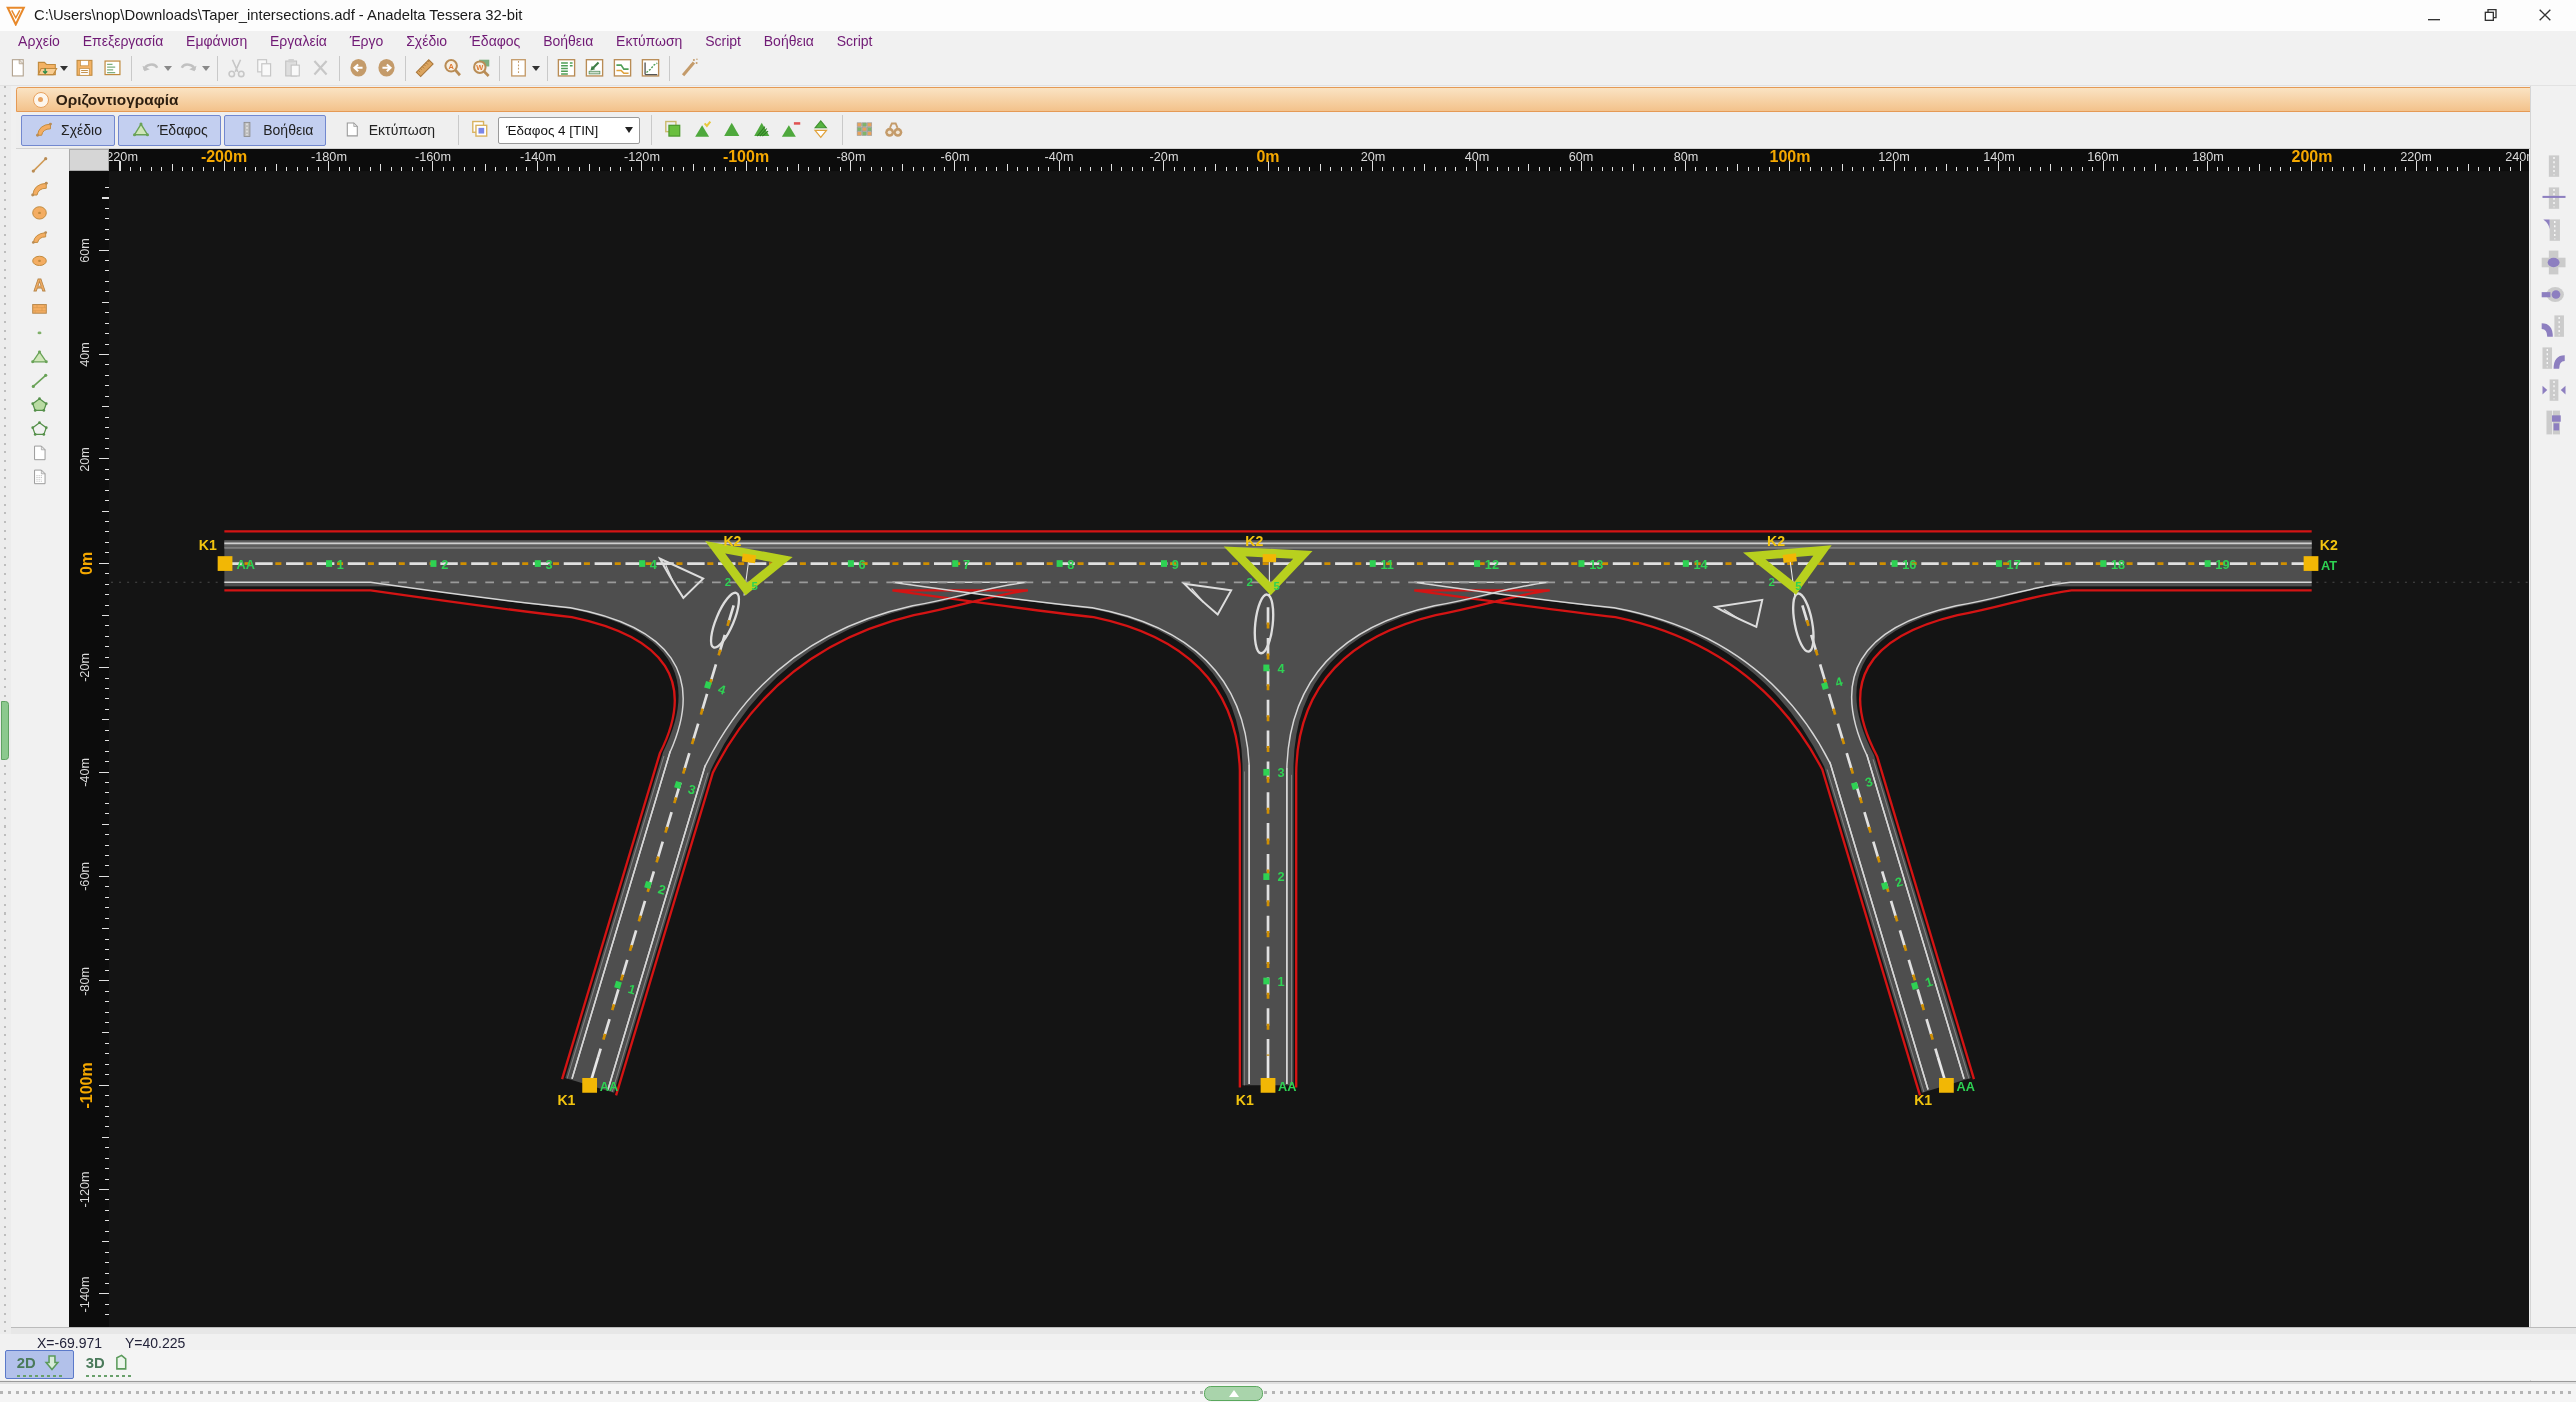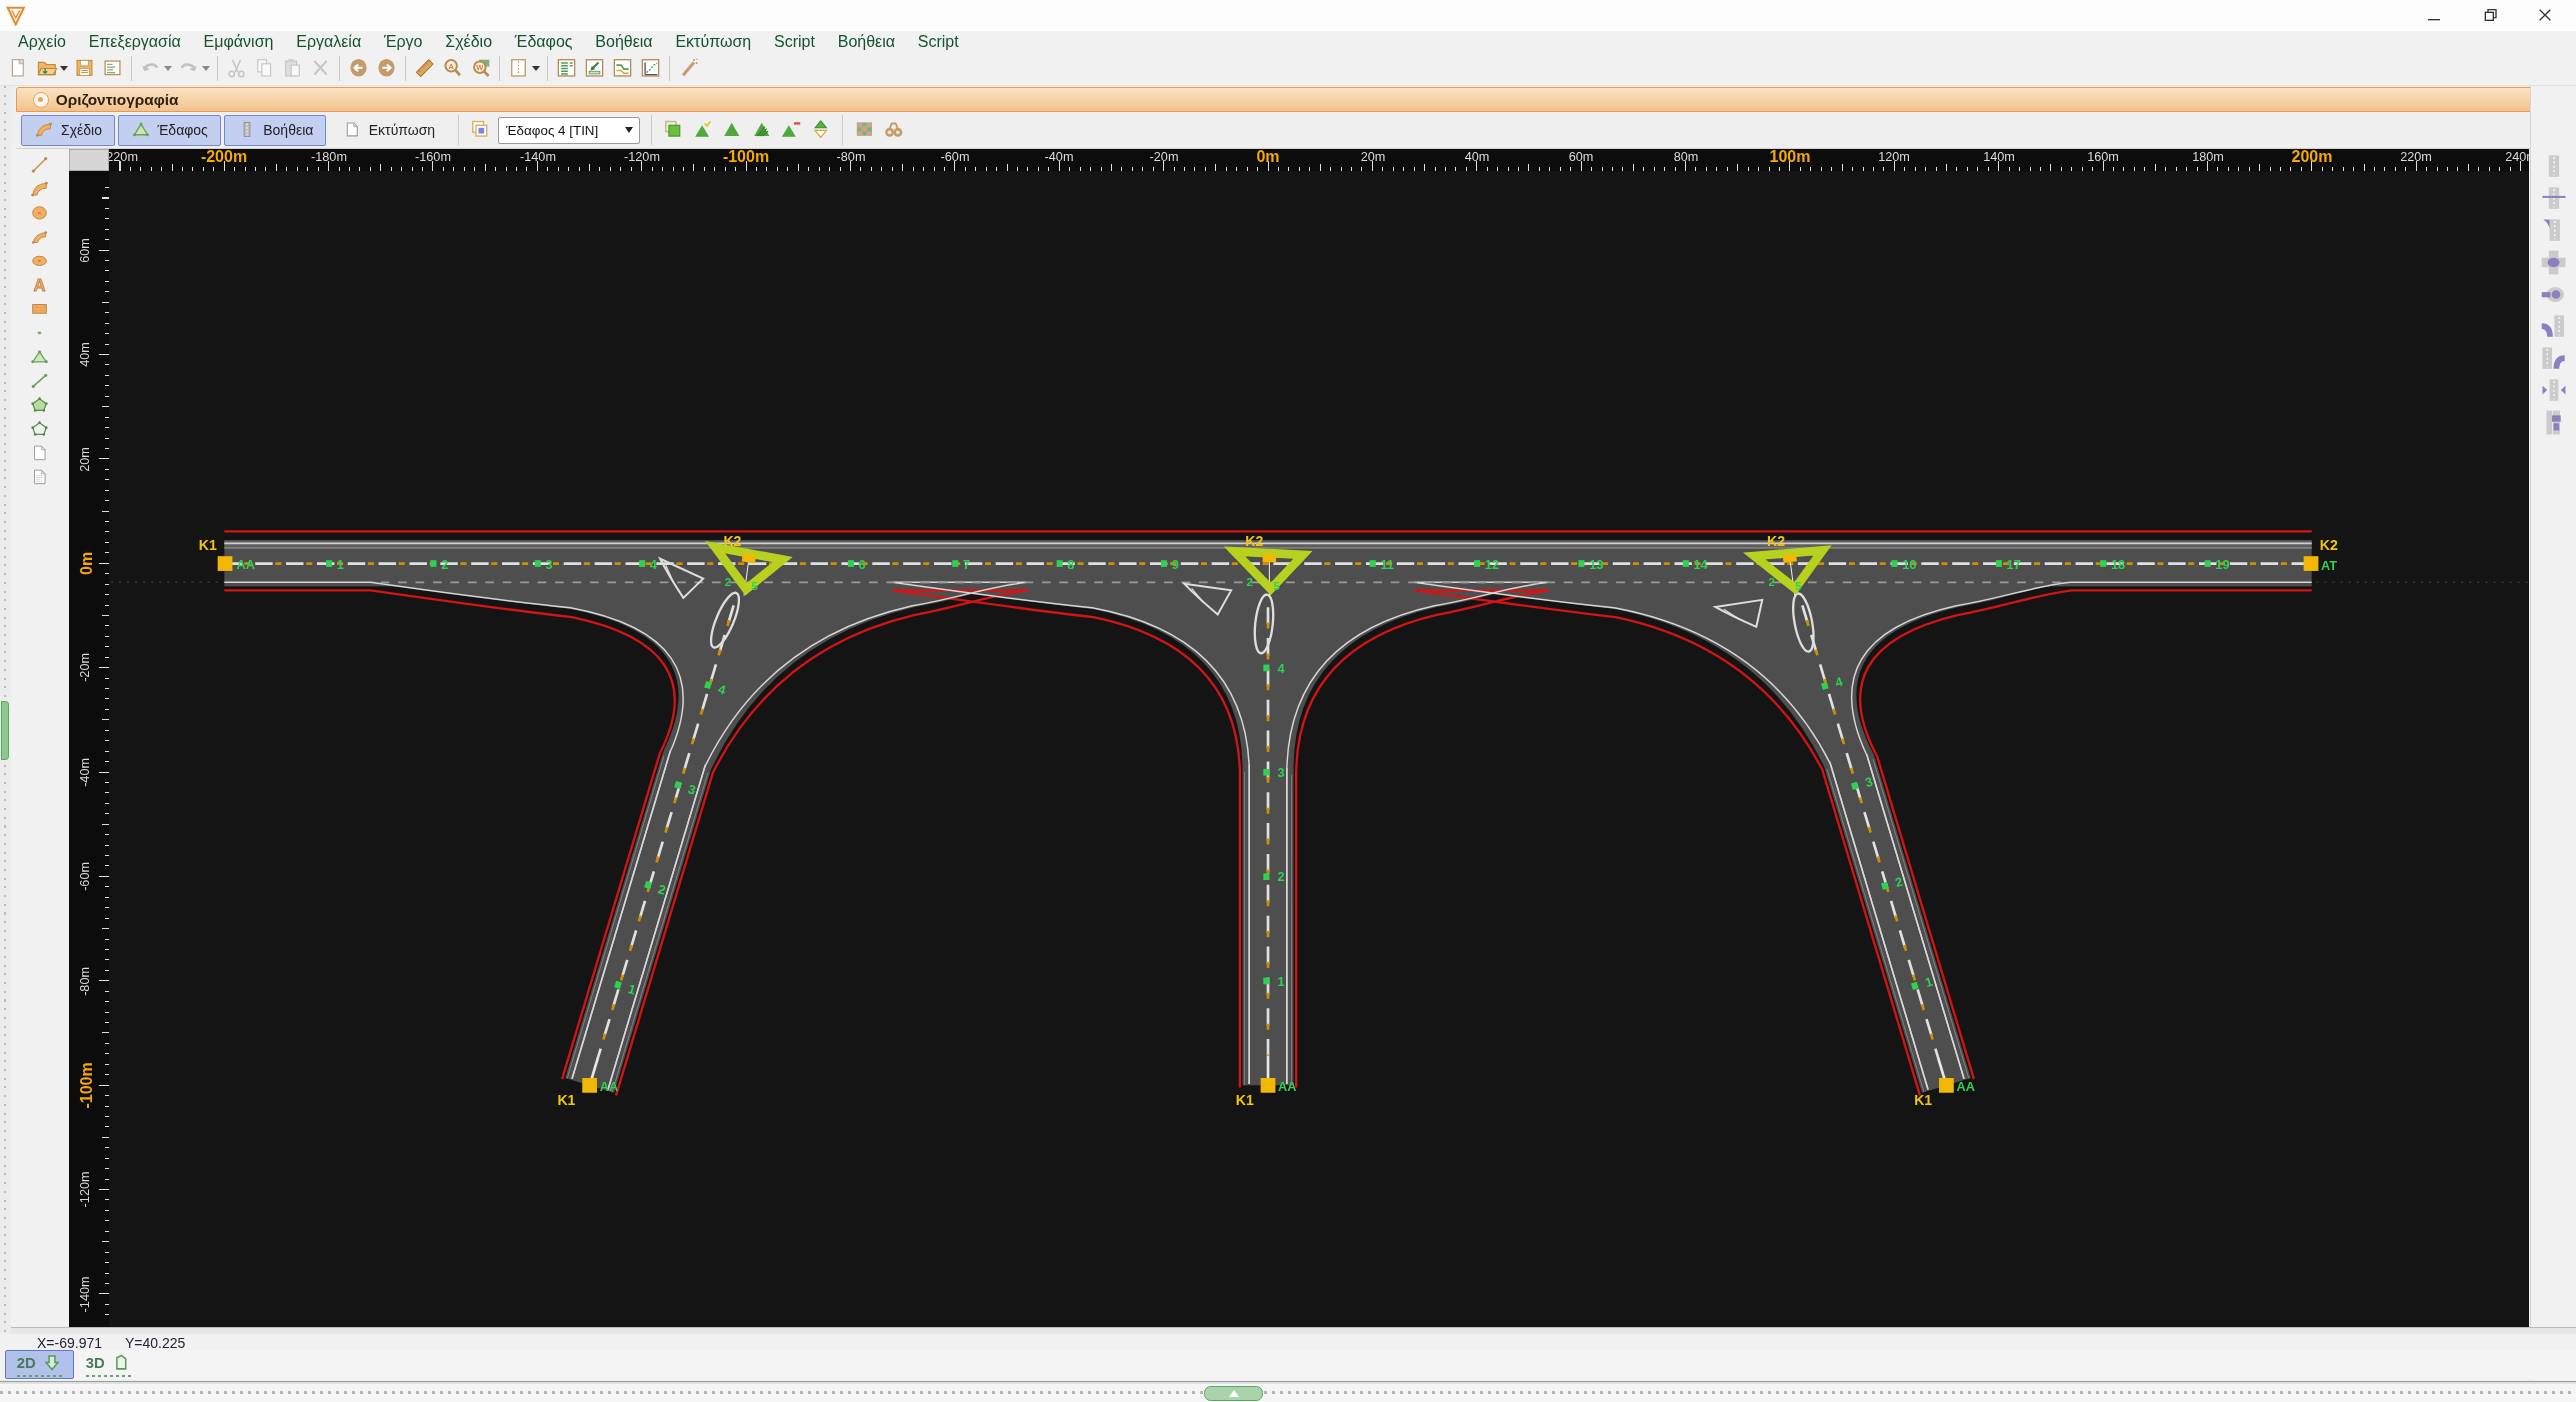--- a/index.html
+++ b/index.html
@@ -6,21 +6,21 @@
   html,body { width:2576px; height:1402px; overflow:hidden; background:#f0f0f0;
     font-family:"Liberation Sans", sans-serif; }
   .abs { position:absolute; }
   
   #titlebar { left:0; top:0; width:2576px; height:31px; background:#fdfdfd; }
   #app-logo { left:5.4px; top:4.7px; width:21.5px; height:21.5px; }
   #title-text { left:34px; top:0; height:31px; line-height:31px; font-size:14.8px; color:#1a1a1a; }
   .winbtn { top:0; width:47px; height:29.5px; display:flex; align-items:center; justify-content:center; color:#222; cursor:default; }
   
   #menubar { left:0; top:31px; width:2576px; height:21px; background:#f1f1f1; display:flex; align-items:center; padding-left:6.7px; }
-  .menu-item { font-size:16px; color:#14532d; padding:0 11.4px; height:21px; line-height:21px; }
+  .menu-item { font-size:14px; color:#701a75; padding:0 11.4px; height:21px; line-height:21px; }
   
   #toolbar { left:0; top:52px; width:2576px; height:34px; background:#f1f1f1; display:flex; align-items:center; padding-left:4px; border-bottom:0.7px solid #e2e2e2; }
   .tb-btn { width:28px; height:28px; display:flex; align-items:center; justify-content:center; border-radius:2px; position:relative; }
   .tb-btn svg { width:23px; height:23px; }
   .tb-btn.caret { width:38px; }
   .tb-btn .crt { width:0; height:0; border-left:4px solid transparent; border-right:4px solid transparent; border-top:5.4px solid #333; margin-left:2px; }
   .tb-sep { width:0.7px; height:25.5px; background:#c9c9c9; margin:0 4.7px; }
   
   #panel-header { left:16px; top:87px; width:2557px; height:25px; background:linear-gradient(#fae3c3,#f3c28b); border:1.3px solid #e59a55; border-radius:2.7px 2.7px 0 0; display:flex; align-items:center; }
   #panel-dot { width:16px; height:16px; border-radius:50%; background:#fdf6ec; border:1.3px solid #e8a25f; margin:0 6.7px 0 16px; position:relative; }
@@ -79,20 +79,21 @@
   .dis { filter:grayscale(1) opacity(0.55); }
 </style>
 </head>
 <body>
 
 <div class="abs" id="titlebar">
   <span class="abs" id="app-logo"><svg viewBox="0 0 32 32" width="21.5" height="21.5">
         <path d="M4 4h24L16 29z" fill="#fff" stroke="#e8892b" stroke-width="3"></path>
         <path d="M10 8l6 11 6-11" fill="none" stroke="#e8892b" stroke-width="2.2"></path>
       </svg></span>
+  <span class="abs" id="title-text">C:\Users\nop\Downloads\Taper_intersections.adf - Anadelta Tessera 32-bit</span>
   <span class="abs winbtn" style="left:2410px">
       <svg width="20" height="20" viewBox="0 0 30 30">
         <path d="M6 22h18" stroke="#333" stroke-width="2"></path>
       </svg>
     </span>
   <span class="abs winbtn" style="left:2466px">
       <svg width="20" height="20" viewBox="0 0 30 30">
         <rect x="8" y="11" width="12" height="12" fill="none" stroke="#333" stroke-width="2"></rect>
         <path d="M12 11V7h12v12h-4" fill="none" stroke="#333" stroke-width="2"></path>
       </svg>

